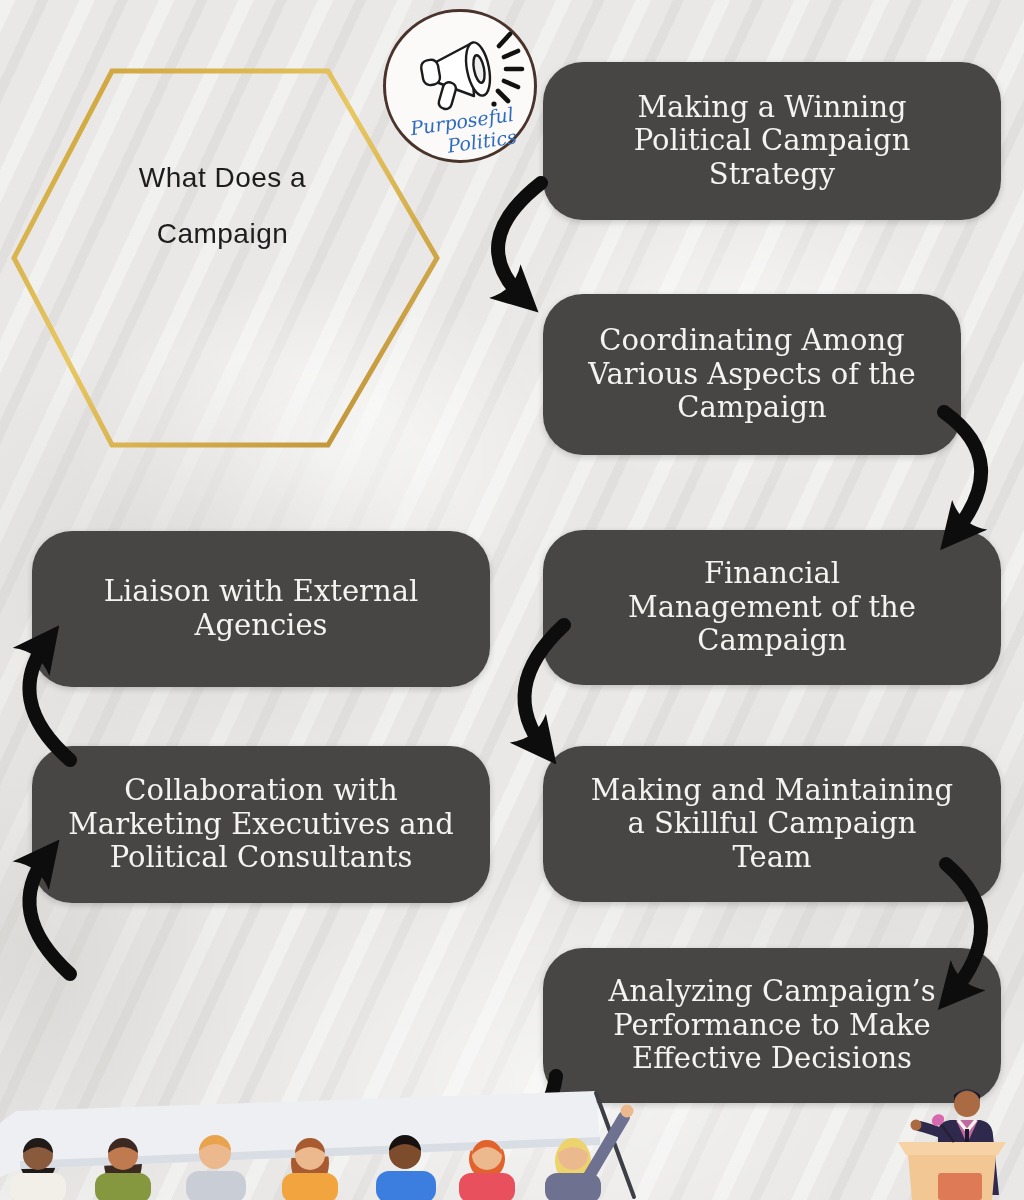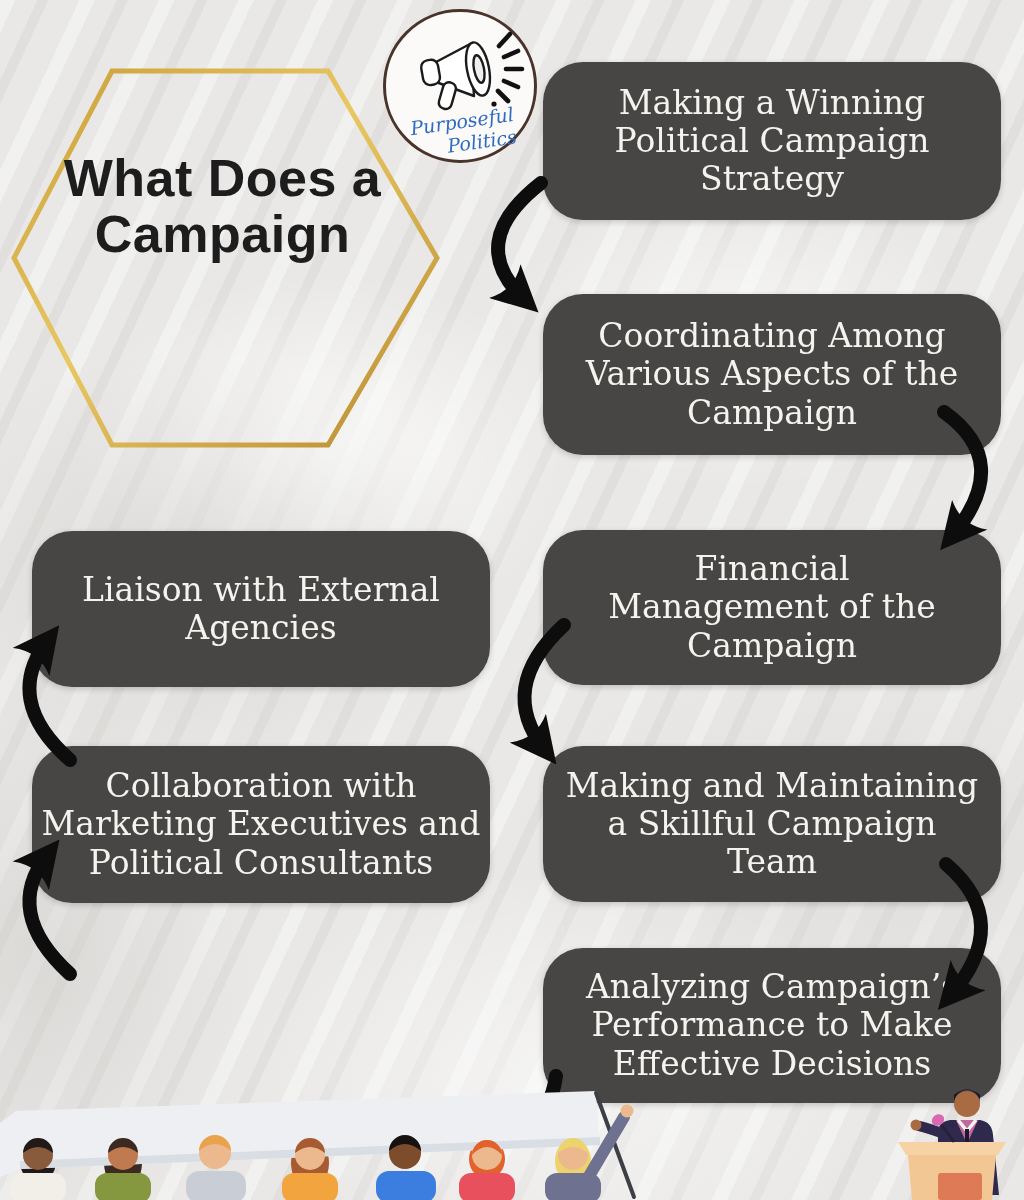--- a/index.html
+++ b/index.html
@@ -15,42 +15,42 @@
       radial-gradient(ellipse 420px 320px at 18% 48%, rgba(209,207,204,.55), transparent 70%),
       radial-gradient(ellipse 360px 260px at 32% 38%, rgba(255,255,255,.75), transparent 70%),
       radial-gradient(ellipse 520px 320px at 86% 72%, rgba(214,212,210,.45), transparent 72%),
       radial-gradient(ellipse 460px 300px at 55% 90%, rgba(255,255,255,.55), transparent 70%),
       radial-gradient(ellipse 300px 420px at 4% 80%, rgba(205,203,200,.5), transparent 70%),
       repeating-linear-gradient(115deg, rgba(255,255,255,.38) 0 14px, rgba(0,0,0,0) 14px 34px, rgba(203,201,198,.28) 34px 44px, rgba(0,0,0,0) 44px 72px);
   }
   .hex-svg{position:absolute;left:0;top:0;}
   .main-title{
     position:absolute;left:30px;top:150px;width:385px;
-    text-align:center;color:#1d1d1e;font-weight:700;
-    font-size:52px;line-height:56px;letter-spacing:.5px;
+    text-align:center;color:#1d1d1e;font-weight:400;
+    font-size:28px;line-height:56px;letter-spacing:.5px;
   }
   .logo{
     position:absolute;left:383px;top:9px;width:154px;height:154px;
     border-radius:50%;background:#fbfaf9;border:3px solid #4a332b;box-sizing:border-box;
   }
   .logo svg{position:absolute;left:0;top:0;}
   .logo-line{
     position:absolute;font-family:"DejaVu Serif",serif;font-style:italic;
     color:#2f6cc0;font-size:19px;transform:rotate(-8deg);text-align:center;
   }
   .logo-line.l1{left:14px;top:98px;width:124px;}
   .logo-line.l2{left:42px;top:118px;width:108px;}
   .tbox{
     position:absolute;background:#484545;border-radius:40px;
-    color:#f5f3ef;font-family:"DejaVu Serif",serif;font-size:33px;line-height:1.16;
+    color:#f5f3ef;font-family:"DejaVu Serif",serif;font-size:29px;line-height:1.16;
     display:flex;align-items:center;justify-content:center;text-align:center;
     white-space:pre-line;box-shadow:0 2px 6px rgba(0,0,0,.18);
   }
   .s1{left:543px;top:62px;width:458px;height:158px;}
-  .s2{left:543px;top:294px;width:458px;height:161px;}
+  .s2{left:543px;top:294px;width:418px;height:161px;}
   .s3{left:543px;top:530px;width:458px;height:155px;}
   .s4{left:543px;top:746px;width:458px;height:156px;}
   .s5{left:543px;top:948px;width:458px;height:155px;}
   .s6{left:32px; top:950px;width:458px;height:157px;}
   .s7{left:32px; top:746px;width:458px;height:157px;}
   .s8{left:32px; top:531px;width:458px;height:156px;}
   .arrows{position:absolute;left:0;top:0;pointer-events:none;}
   .scene{position:absolute;pointer-events:none;}
 </style>
 </head>

